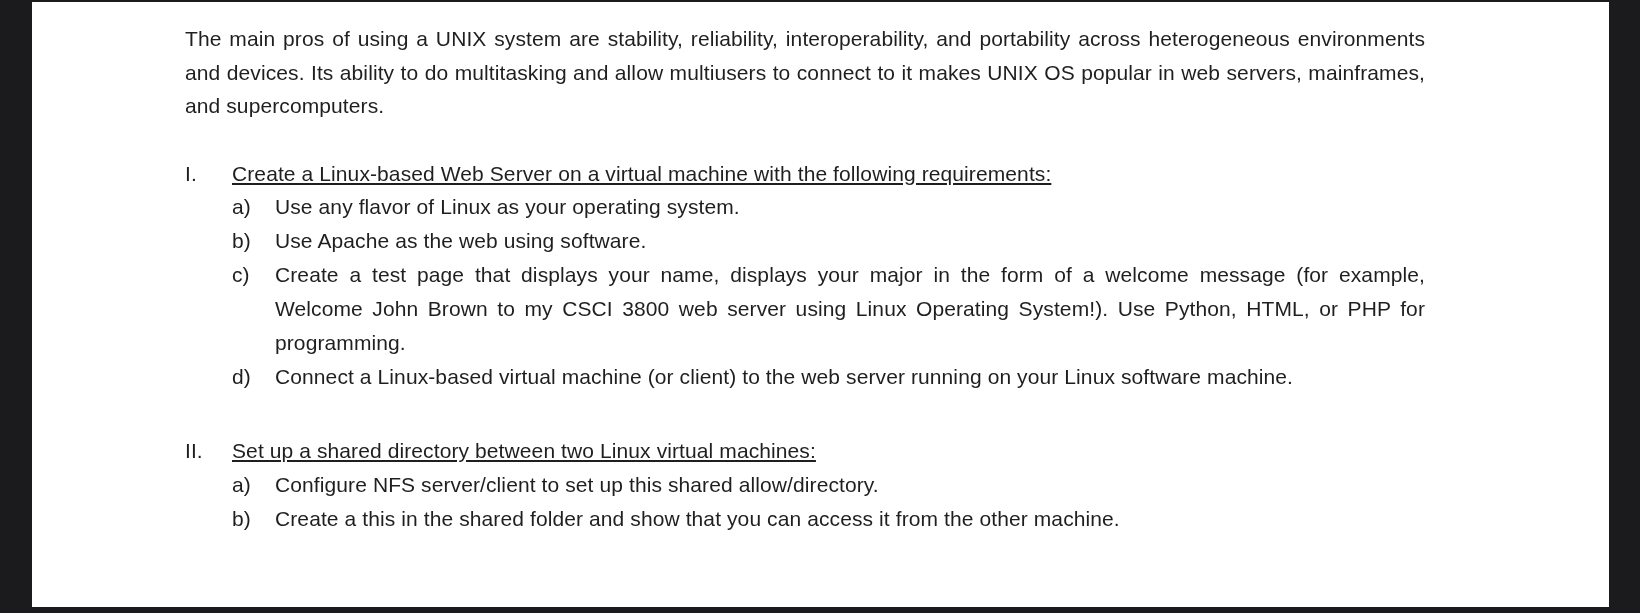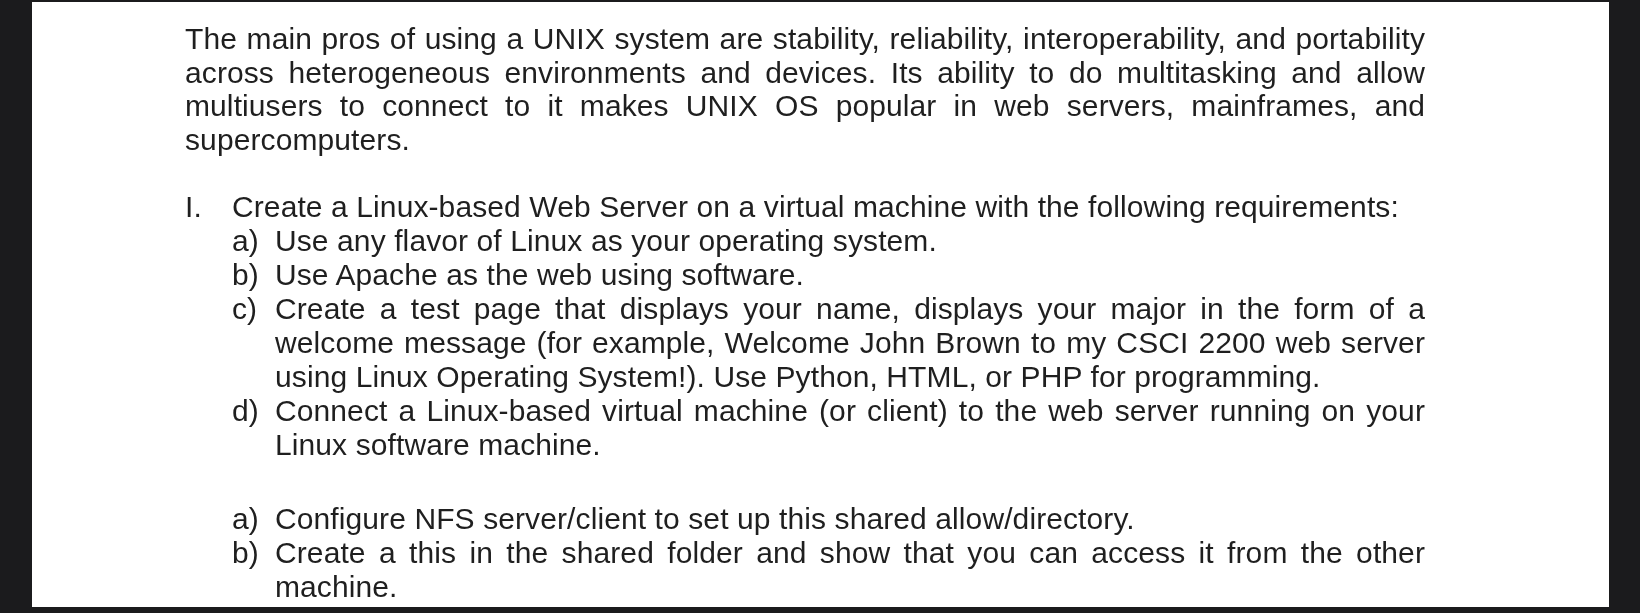--- a/index.html
+++ b/index.html
@@ -25,21 +25,21 @@
   .bar.right  { right: 0; top: 0; width: 31px; height: 613px; }
   .bar.top    { left: 0; top: 0; width: 1640px; height: 2px; }
   .bar.bottom { left: 0; bottom: 0; width: 1640px; height: 6px; }
 
   .content {
     position: absolute;
     left: 185px;
     top: 22px;
     width: 1240px;
     color: #1f1f1f;
-    font-size: 30px;
+    font-size: 21px;
     line-height: 33.5px;
     letter-spacing: 0.1px;
   }
   .para {
     margin: 0;
     text-align: justify;
   }
   .task {
     margin-top: 34px;
   }
@@ -48,20 +48,21 @@
   }
   .task-row {
     display: flex;
     align-items: flex-start;
   }
   .numeral {
     flex: 0 0 47px;
   }
   .task-title {
     flex: 1 1 auto;
+    text-decoration: underline;
   }
   .sub-row {
     display: flex;
     align-items: flex-start;
     margin-left: 47px;
     line-height: 34px;
   }
   .sub-label {
     flex: 0 0 43px;
   }
@@ -95,30 +96,34 @@
         <span class="sub-text">Use any flavor of Linux as your operating system.</span>
       </div>
 
       <div class="sub-row">
         <span class="sub-label">b)</span>
         <span class="sub-text">Use Apache as the web using software.</span>
       </div>
 
       <div class="sub-row">
         <span class="sub-label">c)</span>
-        <span class="sub-text">Create a test page that displays your name, displays your major in the form of a welcome message (for example, Welcome John Brown to my CSCI 2200 web server using Linux Operating System!). Use Python, HTML, or PHP for programming.</span>
+        <span class="sub-text">Create a test page that displays your name, displays your major in the form of a welcome message (for example, Welcome John Brown to my CSCI 3800 web server using Linux Operating System!). Use Python, HTML, or PHP for programming.</span>
       </div>
 
       <div class="sub-row">
         <span class="sub-label">d)</span>
         <span class="sub-text">Connect a Linux-based virtual machine (or client) to the web server running on your Linux software machine.</span>
       </div>
     </div>
 
     <div class="task second">
+      <div class="task-row">
+        <span class="numeral">II.</span>
+        <span class="task-title">Set up a shared directory between two Linux virtual machines:</span>
+      </div>
 
       <div class="sub-row">
         <span class="sub-label">a)</span>
         <span class="sub-text">Configure NFS server/client to set up this shared allow/directory.</span>
       </div>
 
       <div class="sub-row">
         <span class="sub-label">b)</span>
         <span class="sub-text">Create a this in the shared folder and show that you can access it from the other machine.</span>
       </div>

